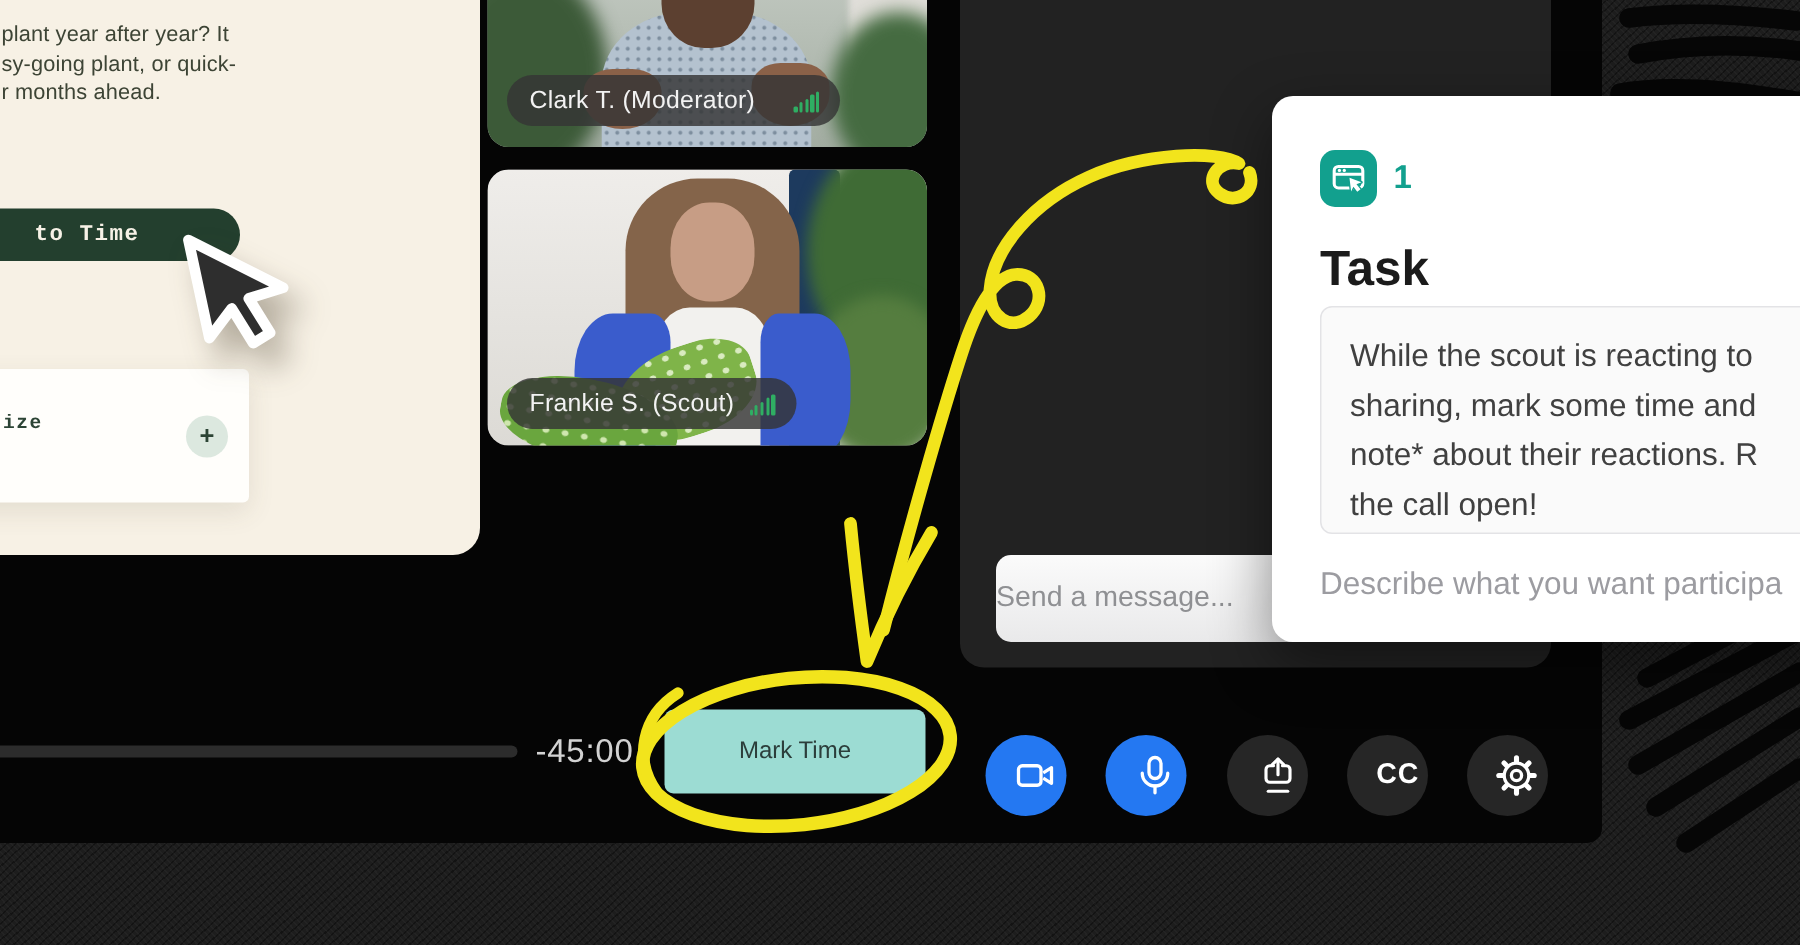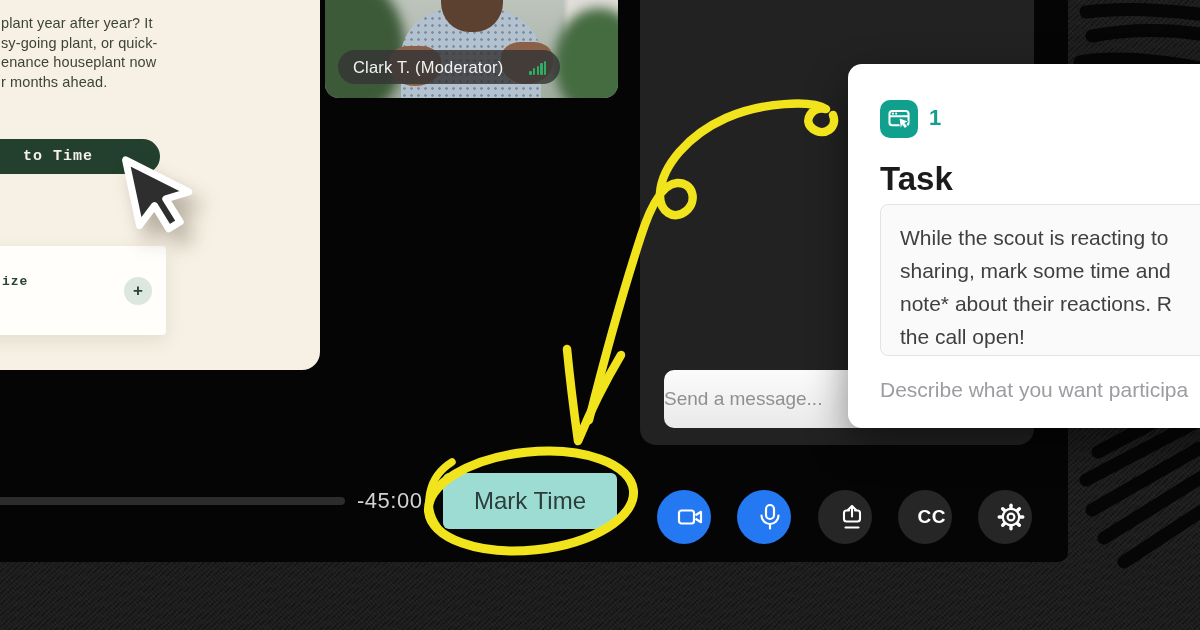--- a/index.html
+++ b/index.html
@@ -43,21 +43,21 @@
   
   #chat-panel{position:absolute;left:640px;top:0;width:394px;height:445px;background:#222222;border-radius:0 0 16px 16px;}
   #chat-input{position:absolute;left:24px;top:370px;width:346px;height:58px;border:none;border-radius:10px;
     background:linear-gradient(180deg,#fbfbfb,#e9e9ea);padding:0 0;font-size:19px;color:#555;box-sizing:border-box;font-family:"Liberation Sans",sans-serif;}
   #chat-input::placeholder{color:#8f9093;opacity:1;}
 
   
   #progress-track{position:absolute;left:0;top:497px;width:345px;height:8px;background:#2c2c2c;border-radius:0 4px 4px 0;}
   #time-remaining{position:absolute;left:357px;top:488px;width:72px;color:#d2d2d2;font-size:22px;letter-spacing:.5px;}
   #mark-time-button{position:absolute;left:443px;top:473px;width:174px;height:56px;background:#9cdcd3;border:none;border-radius:6px;
-    color:#2c3e3b;font-size:24px;font-family:"Liberation Sans",sans-serif;cursor:pointer;}
+    color:#2c3e3b;font-size:16px;font-family:"Liberation Sans",sans-serif;cursor:pointer;}
   .ctl{position:absolute;top:490px;width:54px;height:54px;border-radius:50%;border:none;display:flex;align-items:center;justify-content:flex-end;cursor:pointer;}
   .ctl.blue{background:#2478f2;}
   .ctl.dark{background:#262626;}
   #cc-button{color:#fff;font-weight:bold;font-size:19px;letter-spacing:.5px;font-family:"Liberation Sans",sans-serif;}
 
   
   #task-card{position:absolute;left:848px;top:64px;width:380px;height:364px;background:#ffffff;border-radius:14px 0 0 14px;
     box-shadow:0 14px 40px rgba(0,0,0,.45);overflow:hidden;}
   #task-icon{position:absolute;left:32px;top:36px;width:38px;height:38px;border-radius:10px;background:#12a08e;
     display:flex;align-items:center;justify-content:center;}
@@ -90,21 +90,20 @@
       <path d="M1124 562 L1200 512"></path>
     </g>
   </svg>
 
   <div id="call-ui"></div>
 
   <div id="shop-panel">
     <div id="shop-paragraph">
       <div class="note-txt">plant year after year? It</div>
       <div class="note-txt">sy-going plant, or quick-</div>
-      <div class="note-txt">enance houseplant now</div>
       <div class="note-txt">r months ahead.</div>
     </div>
     <div id="cart-button">
       <span>to Time</span>
     </div>
     <div id="product-card">
       <span id="product-label">ize</span>
       <div id="plus-button">
         <span>+</span>
       </div>
@@ -129,20 +128,45 @@
       <span class="sig">
         <i style="height:4px"></i>
           <i style="height:6.5px"></i>
           <i style="height:9px"></i>
           <i style="height:11.5px"></i>
           <i style="height:14px"></i>
       </span>
     </div>
   </div>
 
+  <div class="tile" id="tile-scout">
+    <div style="position:absolute;inset:0;background:linear-gradient(180deg,#efedea,#dcdad5);"></div>
+    <div class="ph" style="right:58px;top:0;width:34px;height:190px;border-radius:4px;background:#1d3a5e;"></div>
+    <div class="ph" style="right:-30px;top:-20px;width:110px;height:150px;background:#3f6b35;filter:blur(5px);"></div>
+    <div class="ph" style="right:-18px;bottom:-10px;width:96px;height:110px;background:#557d3f;filter:blur(5px);"></div>
+    <div class="ph" style="left:92px;top:6px;width:116px;height:170px;border-radius:48px 48px 30px 30px;background:#84644a;"></div>
+    <div class="ph" style="left:122px;top:22px;width:56px;height:66px;border-radius:46%;background:#c79d85;"></div>
+    <div class="ph" style="left:112px;top:92px;width:76px;height:92px;border-radius:30% 30% 0 0;background:#f2f1ee;"></div>
+    <div class="ph" style="left:58px;top:96px;width:64px;height:96px;border-radius:40% 20% 0 40%;background:#3a5ccc;"></div>
+    <div class="ph" style="left:182px;top:96px;width:60px;height:96px;border-radius:20% 40% 40% 0;background:#3a5ccc;"></div>
+    <div class="ph" style="left:84px;top:118px;width:96px;height:60px;border-radius:60% 40% 50% 50%;background:#7fb449;
+      background-image:radial-gradient(#d9ebc0 2px, transparent 2.6px);background-size:12px 10px;transform:rotate(-18deg);"></div>
+    <div class="ph" style="left:8px;top:140px;width:120px;height:54px;border-radius:50% 60% 40% 50%;background:#6aa63e;
+      background-image:radial-gradient(#cfe6ae 2px, transparent 2.6px);background-size:13px 11px;transform:rotate(10deg);"></div>
+    <div class="name-pill" style="top:139px;">
+      <span class="nm">Frankie S. (Scout)</span>
+      <span class="sig">
+        <i style="height:4px"></i>
+          <i style="height:6.5px"></i>
+          <i style="height:9px"></i>
+          <i style="height:11.5px"></i>
+          <i style="height:14px"></i>
+      </span>
+    </div>
+  </div>
 
   <div id="chat-panel">
     <input id="chat-input" type="text" placeholder="Send a message..." style="">
   </div>
 
   <div id="progress-track"></div>
   <div id="time-remaining">-45:00</div>
   <button id="mark-time-button">Mark Time</button>
 
   <button class="ctl blue" style="left:657px;">

